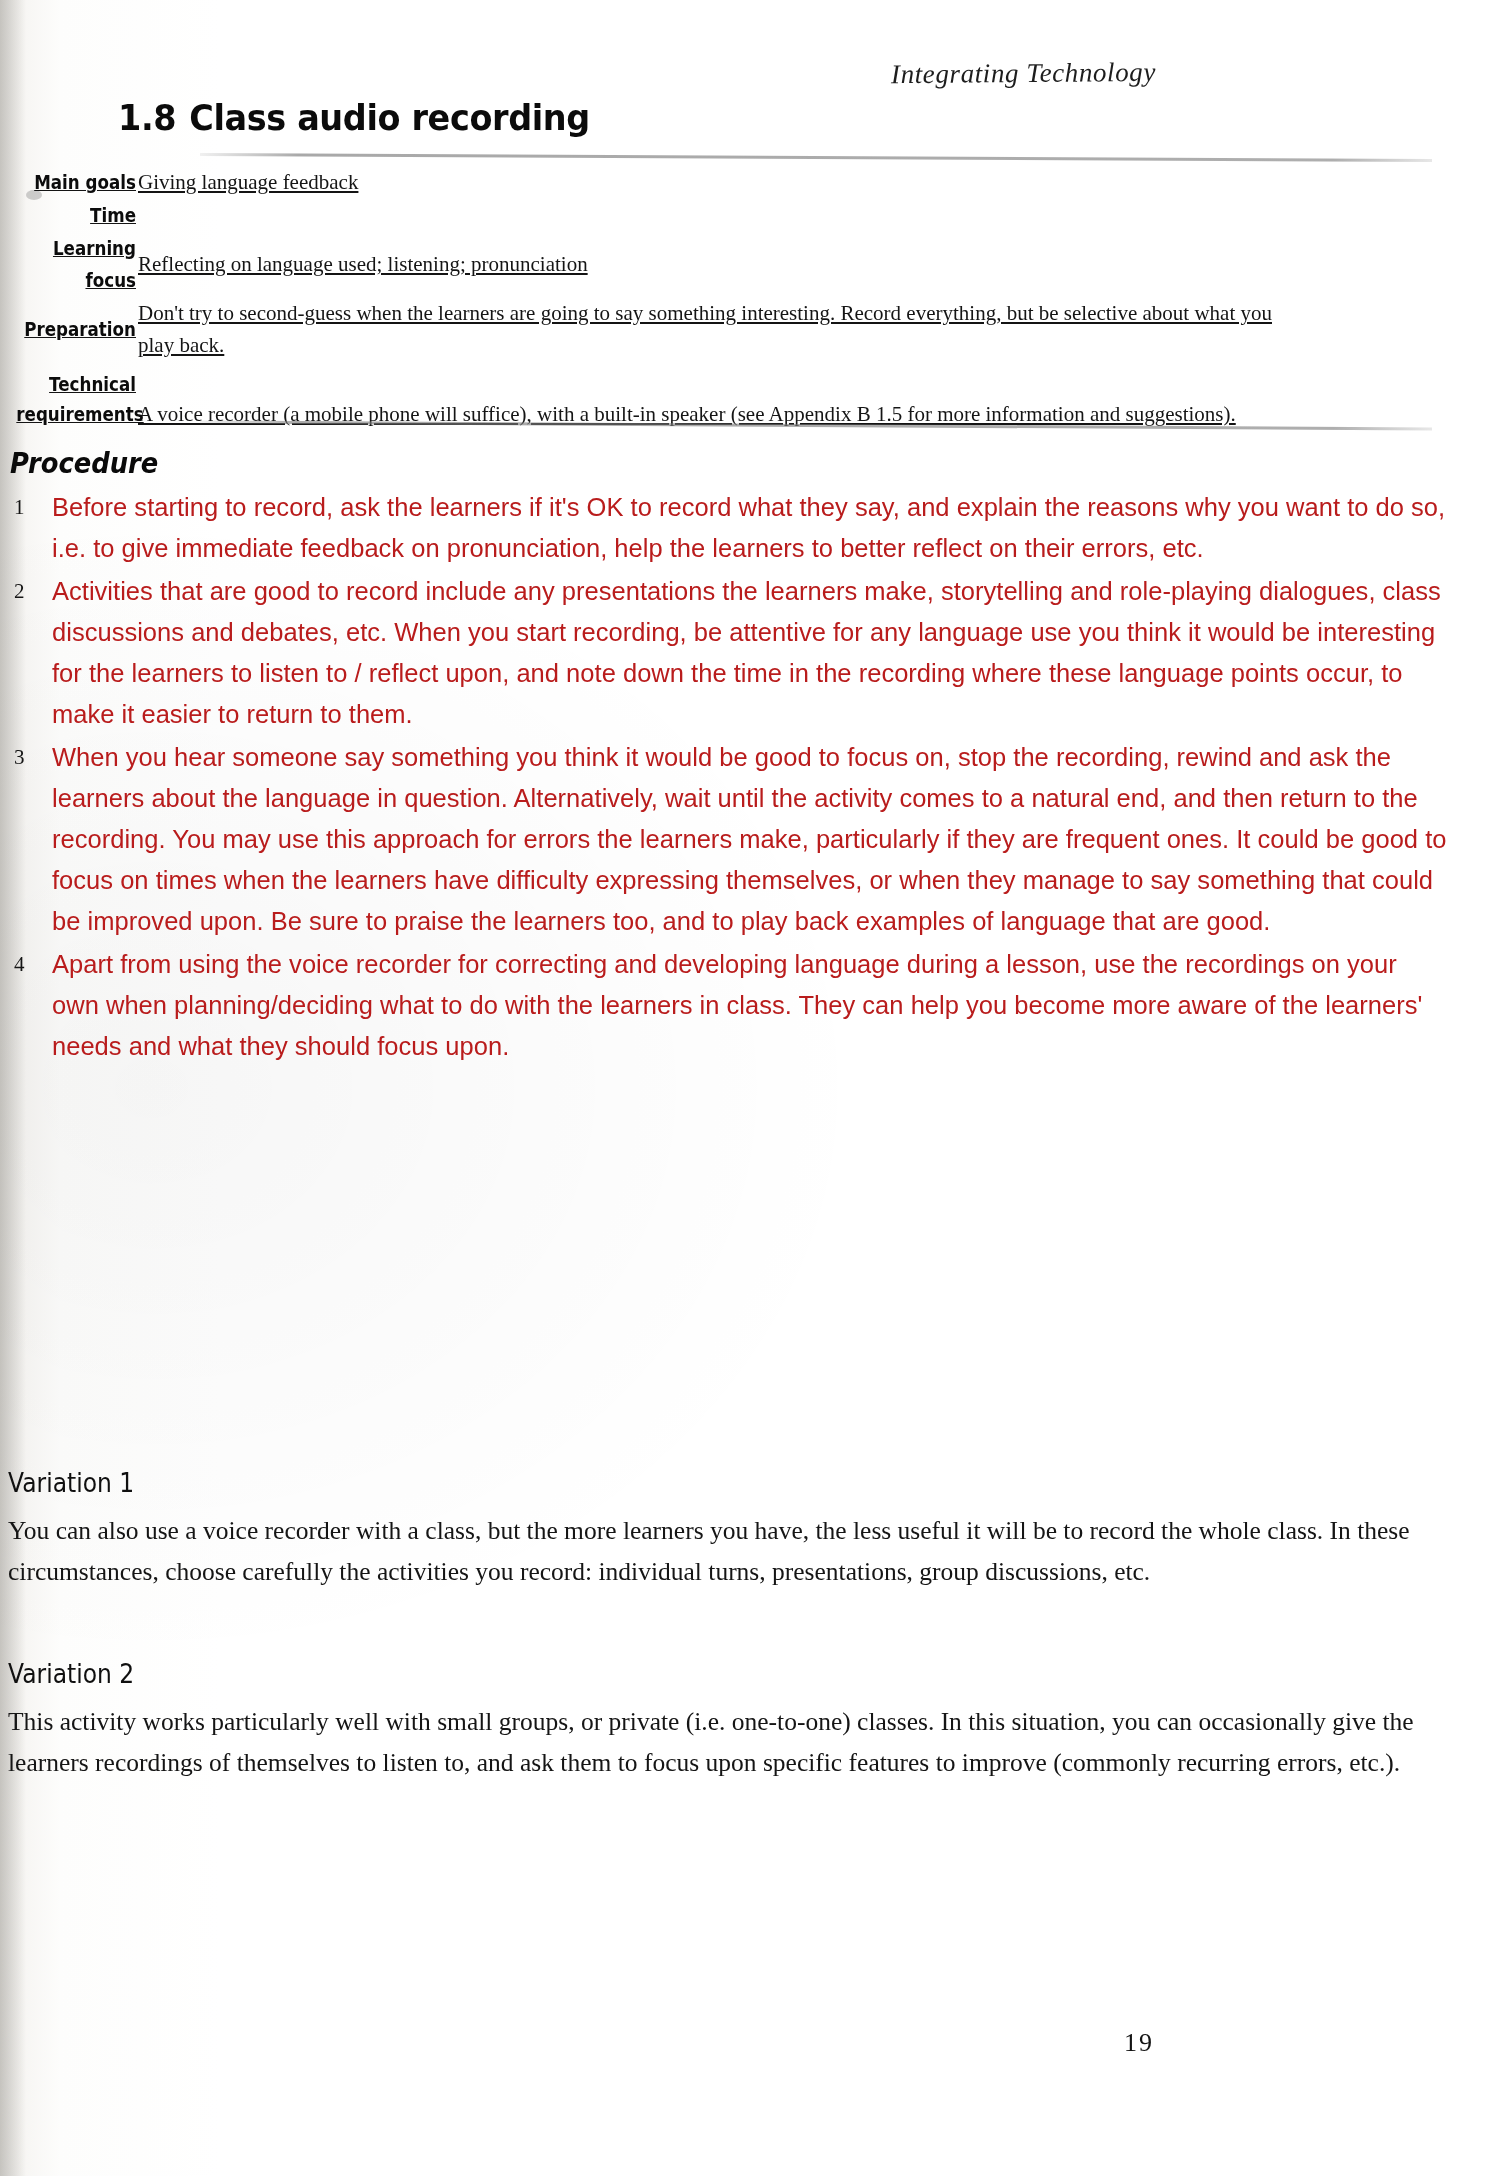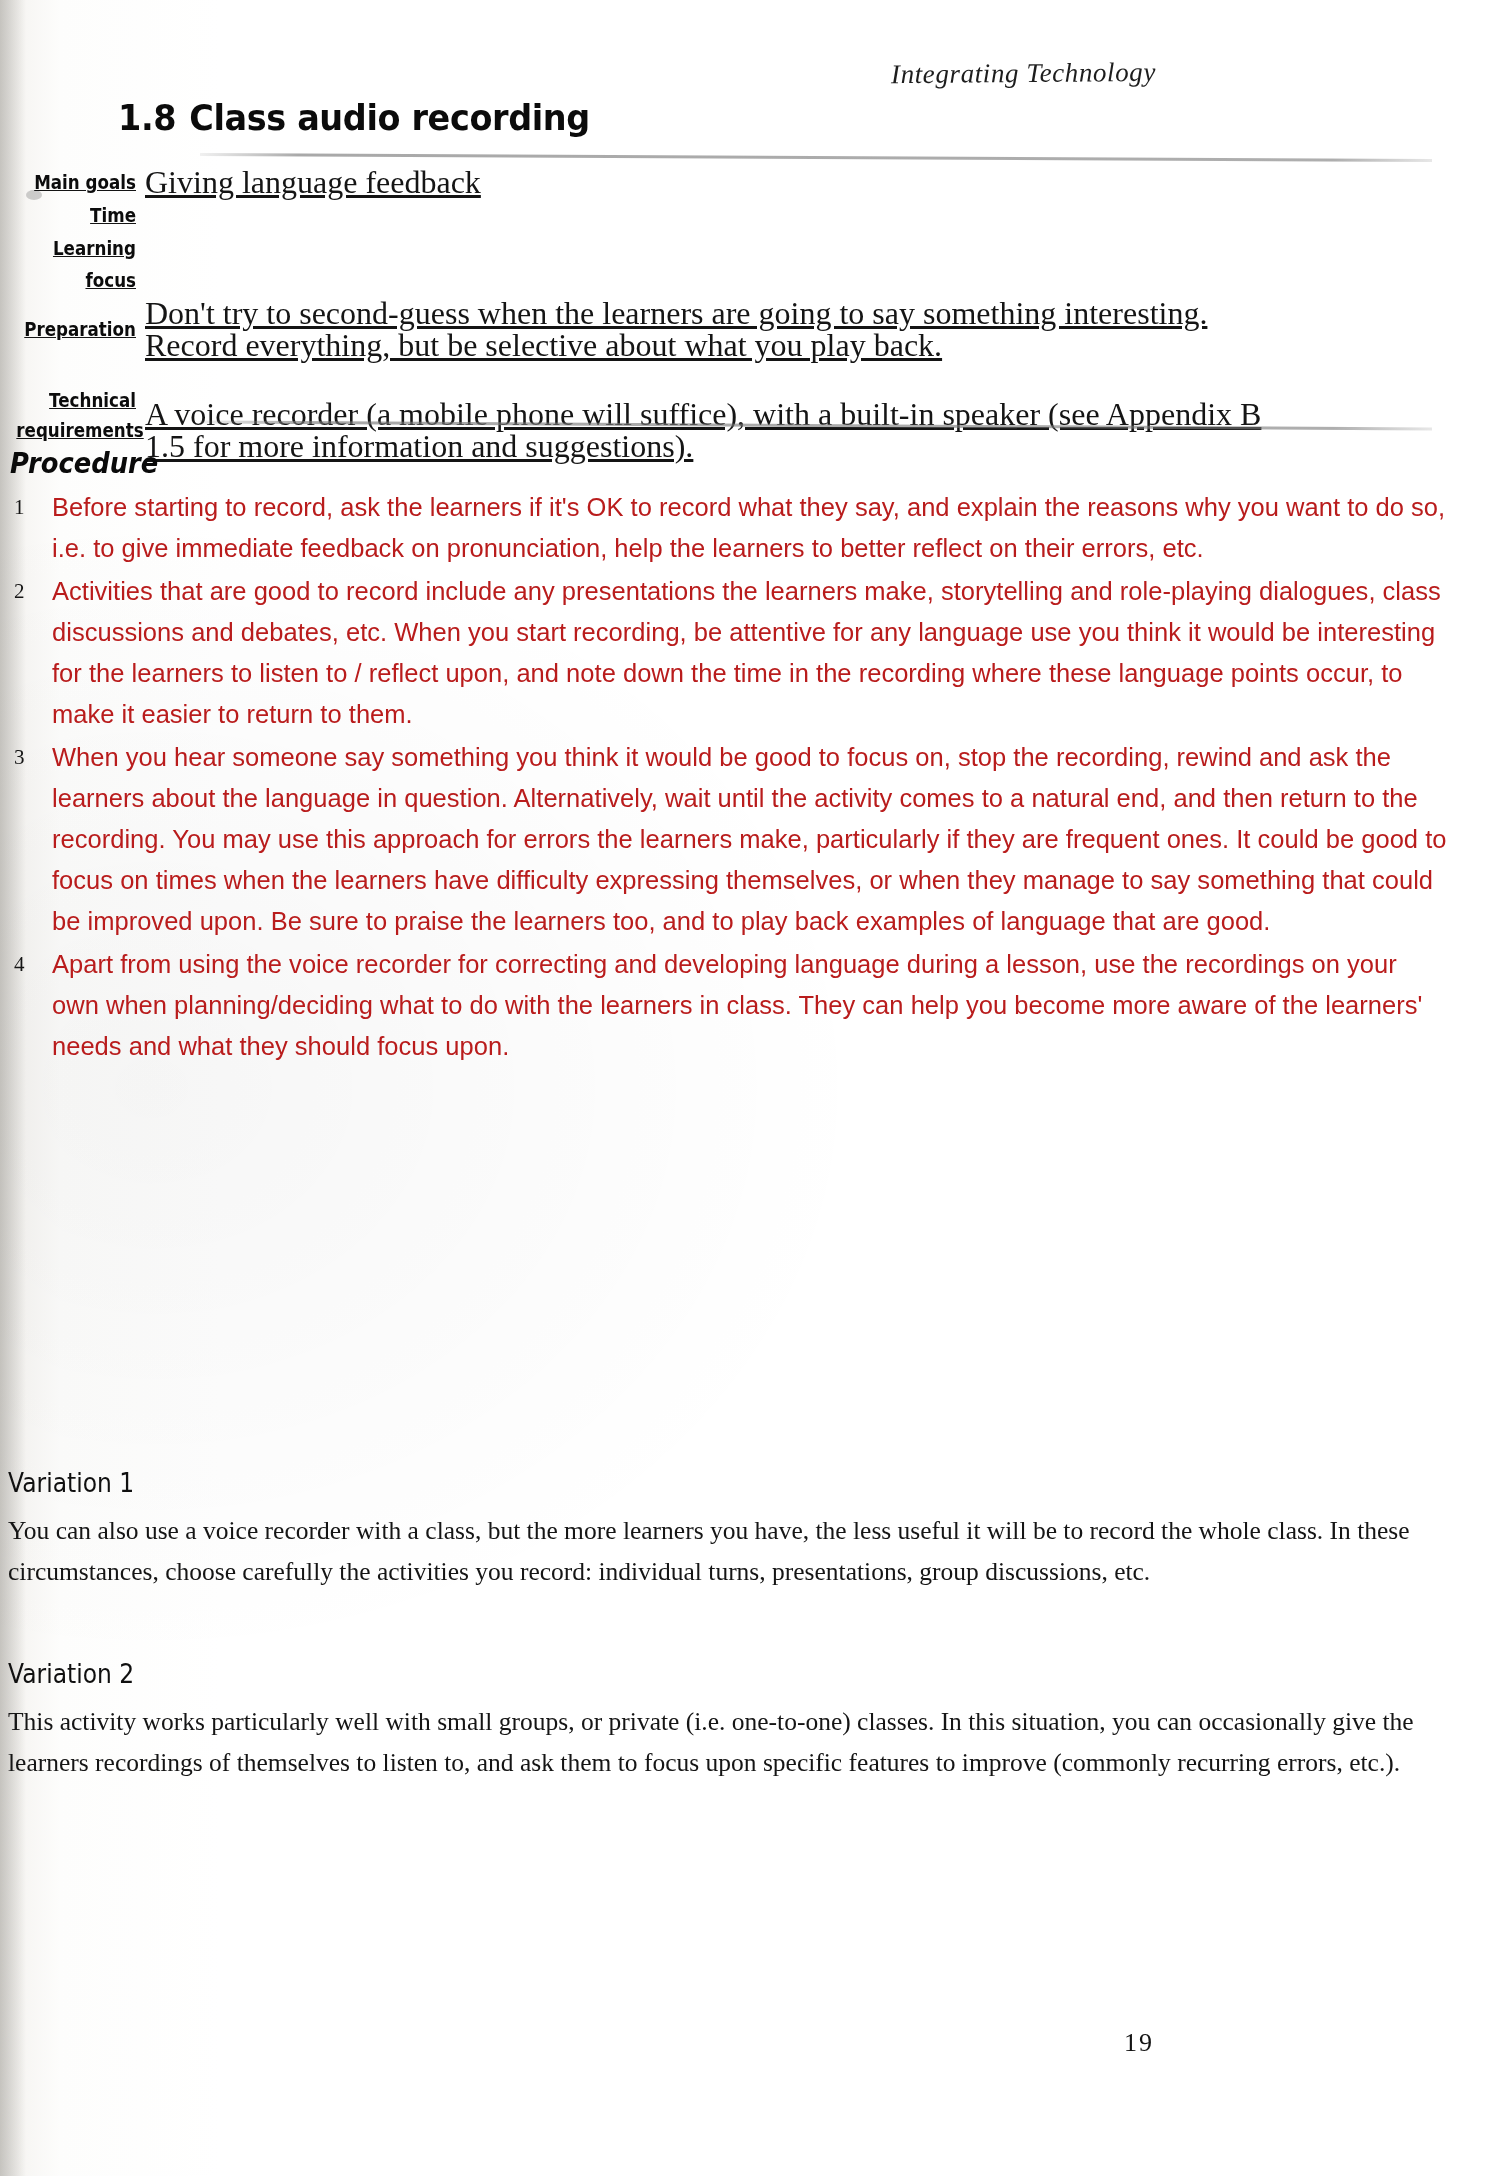--- a/index.html
+++ b/index.html
@@ -90,23 +90,23 @@
     font-weight: bold;
     font-size: 19px;
     line-height: 32px;
     color: #0c0c0c;
     transform: scaleX(0.88);
     transform-origin: right center;
     white-space: pre-line;
   }
   .meta-value {
     flex: 1 1 auto;
-    margin-left: 9px;
-    font-family: "Liberation Serif", "DejaVu Serif", serif;
-    font-size: 32px;
+    margin-left: 2px;
+    font-family: "Liberation Serif", "DejaVu Serif", serif;
+    font-size: 21px;
     line-height: 32px;
     color: #151515;
     max-width: 1140px;
   }
   .meta-row.tech .meta-label { line-height: 30px; padding-top: 5px; }
   .meta-row.tech .meta-value { padding-top: 36px; }
 
   
   .section-heading {
     position: absolute;
@@ -227,20 +227,21 @@
   <div class="meta">
     <div class="meta-row">
       <div class="meta-label">Main goals</div>
       <div class="meta-value">Giving language feedback</div>
     </div>
     <div class="meta-row">
       <div class="meta-label">Time</div>
     </div>
     <div class="meta-row">
       <div class="meta-label">Learning focus</div>
+      <div class="meta-value">Reflecting on language used; listening; pronunciation</div>
     </div>
     <div class="meta-row">
       <div class="meta-label">Preparation</div>
       <div class="meta-value">Don't try to second-guess when the learners are going to say something interesting. Record everything, but be selective about what you play back.</div>
     </div>
     <div class="meta-row tech">
       <div class="meta-label">Technical
 requirements</div>
       <div class="meta-value">A voice recorder (a mobile phone will suffice), with a built-in speaker (see Appendix B 1.5 for more information and suggestions).</div>
     </div>

